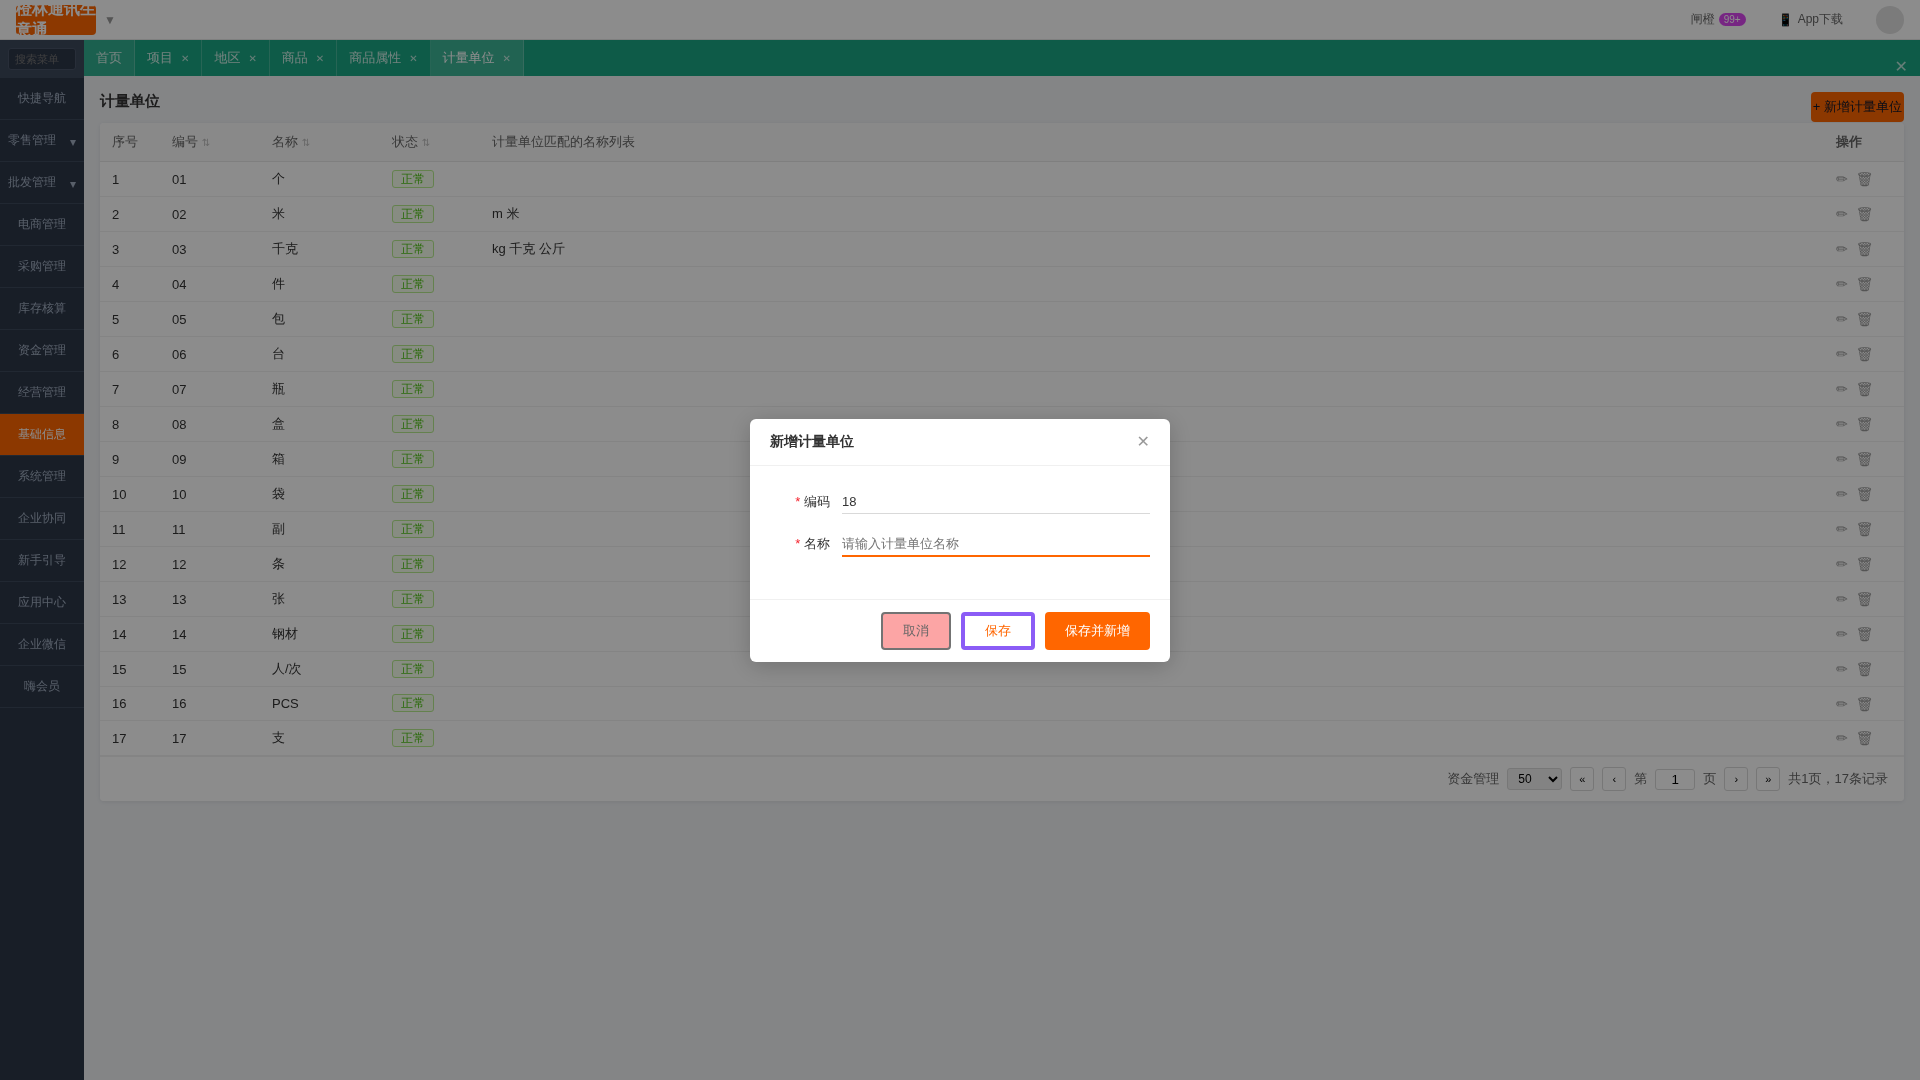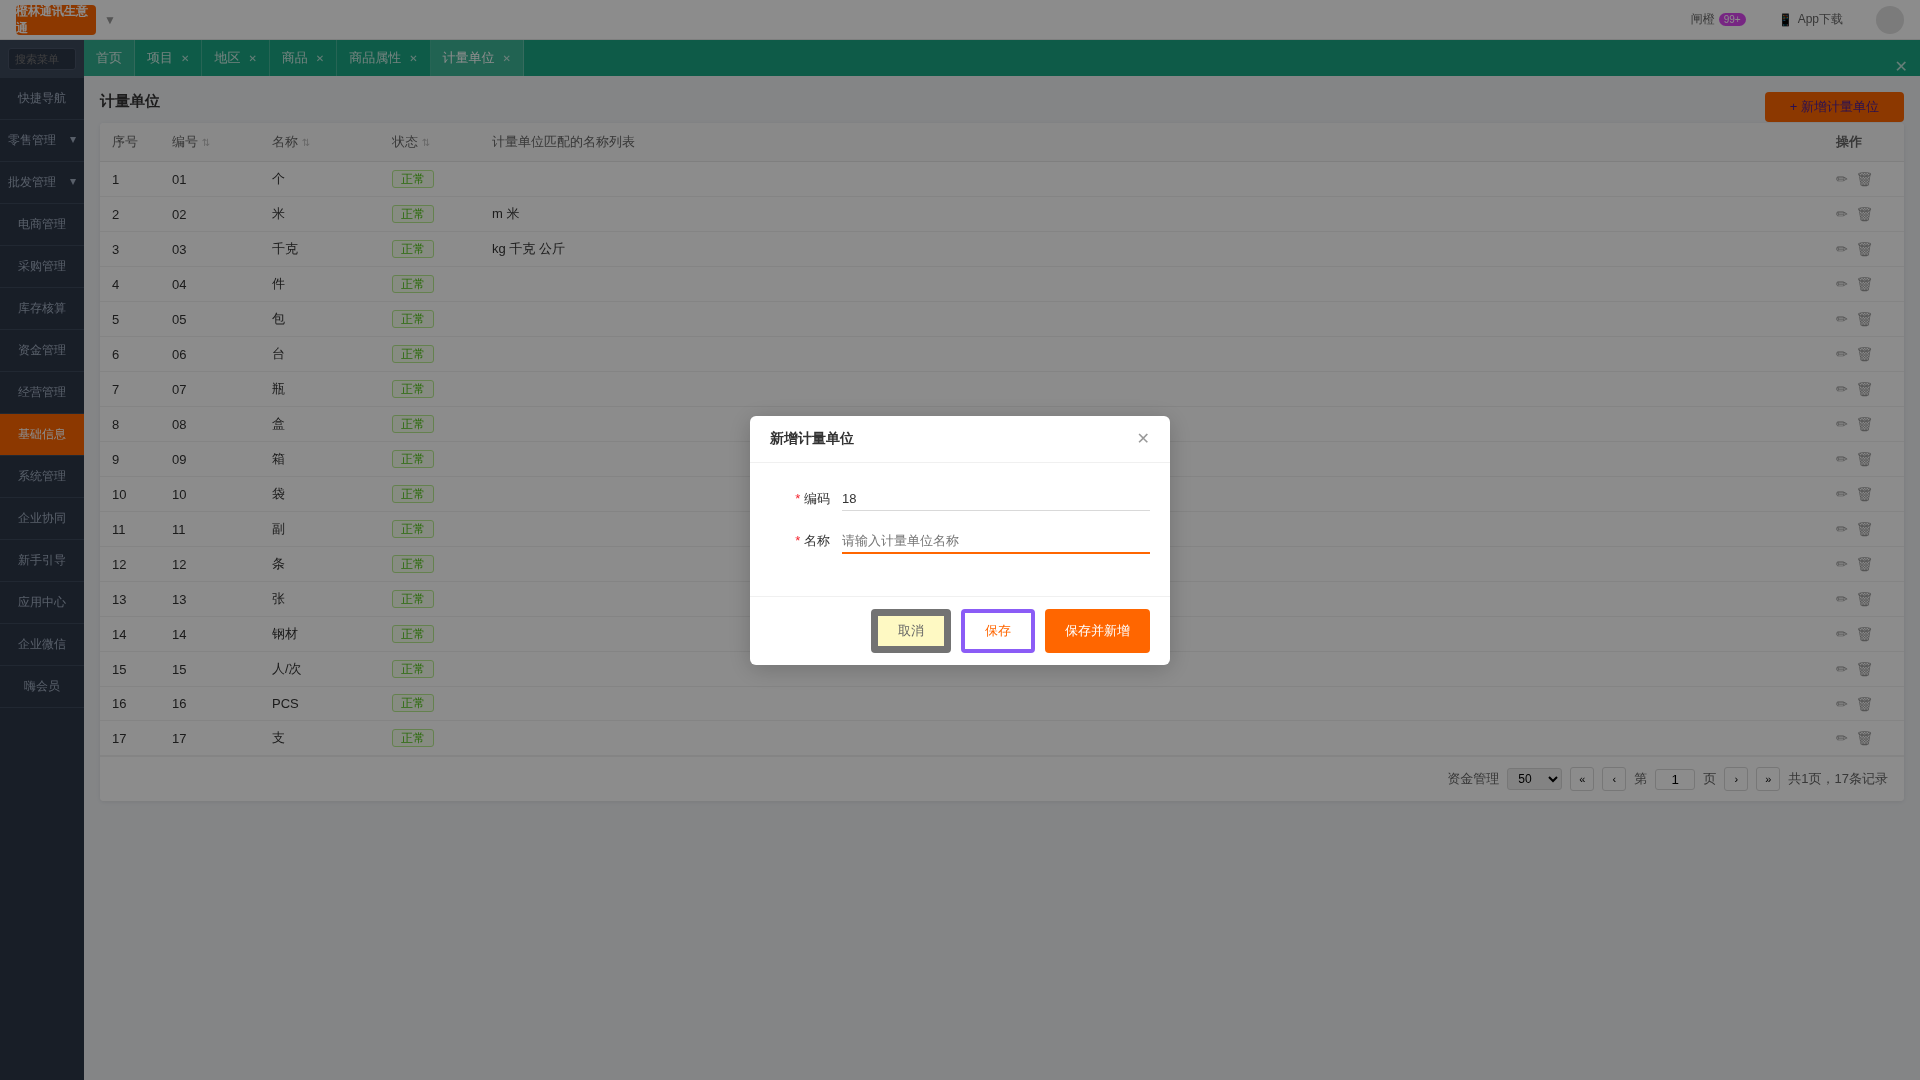--- a/index.html
+++ b/index.html
@@ -23,21 +23,21 @@
     }
     .logo-box {
       width: 80px;
       height: 30px;
       background: #f60;
       border-radius: 4px;
       display: flex;
       align-items: center;
       justify-content: center;
       color: #fff;
-      font-size: 12px;
+      font-size: 16px;
       font-weight: bold;
     }
     .header-right {
       display: flex;
       align-items: center;
       gap: 33px;
     }
     .header-btn {
       display: flex;
       align-items: center;
@@ -82,21 +82,21 @@
       padding: 12px 8px;
       text-align: center;
       color: #a0aec0;
       cursor: pointer;
       font-size: 12px;
       border-bottom: 1px solid #3d4a5c;
     }
     .sidebar-item.active { background: #f60; color: #fff; }
     .sidebar-item-with-arrow {
       display: flex;
-      align-items: flex-start;
+      align-items: flex-end;
       justify-content: space-between;
       padding: 12px 8px;
       color: #a0aec0;
       cursor: pointer;
       font-size: 12px;
       border-bottom: 1px solid #3d4a5c;
     }
     .sidebar-search {
       padding: 8px;
       background: #3d4a5c;
@@ -173,23 +173,23 @@
       font-weight: bold;
       color: #333;
       margin-bottom: 12px;
     }
 
     .add-btn {
       position: absolute;
       top: 16px;
       right: 16px;
       background: #f60;
-      color: #4c1d95;
+      color: #0f172a;
       border: none;
-      padding: 6px 25px;
+      padding: 6px 2px;
       border-radius: 4px;
       cursor: pointer;
       font-size: 13px;
     }
 
     
     .table-container {
       background: #fff;
       border-radius: 4px;
       overflow: hidden;
@@ -345,22 +345,22 @@
     }
     .modal-footer {
       padding: 12px 20px;
       border-top: 1px solid #f0f0f0;
       display: flex;
       justify-content: flex-end;
       gap: 10px;
     }
     .btn-cancel {
       padding: 6px 20px;
-      border: 7px solid #737373;
-      background: #fef9c3;
+      border: 2px solid #737373;
+      background: #fca5a5;
       color: #666;
       border-radius: 4px;
       cursor: pointer;
       font-size: 13px;
     }
     .btn-save {
       padding: 6px 20px;
       border: 4px solid #8b5cf6;
       background: #fff;
       color: #f60;

